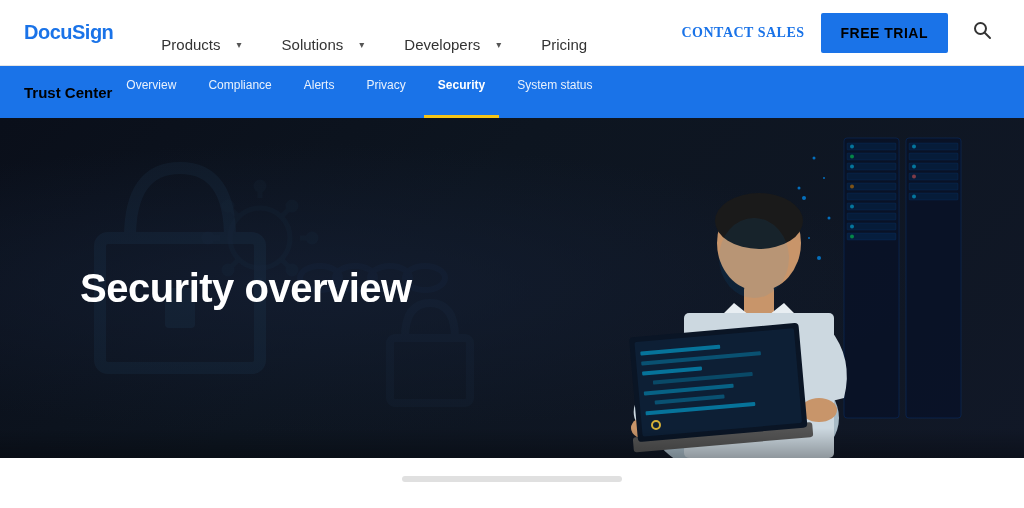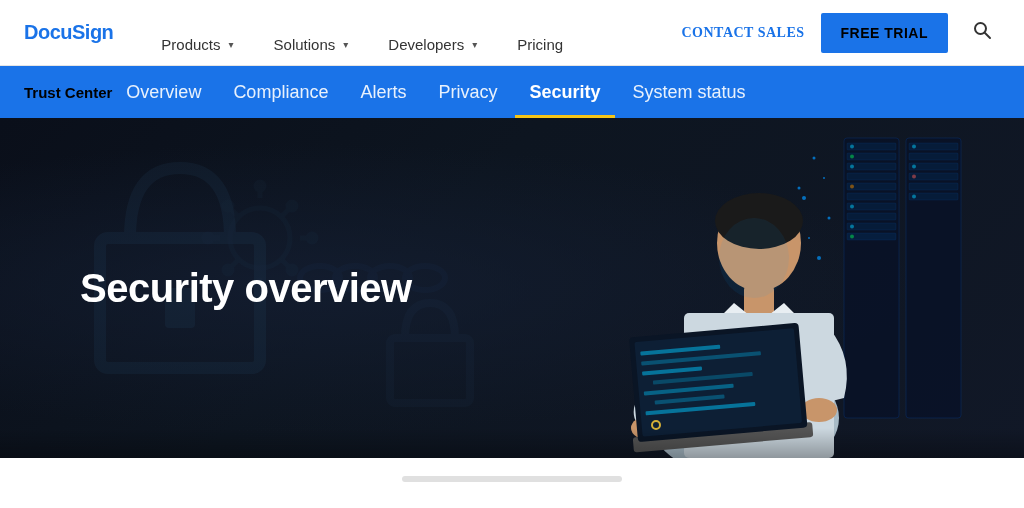--- a/index.html
+++ b/index.html
@@ -36,21 +36,21 @@
       flex: 1;
     }
     .nav-item {
       padding: 8px 16px;
       font-size: 15px;
       color: #333;
       cursor: pointer;
       border-radius: 4px;
       display: flex;
       align-items: center;
-      gap: 8px;
+      gap: 16px;
       white-space: nowrap;
       margin-top: 23px;
     }
     .nav-item-chevron {
       font-size: 10px;
       color: #555;
     }
     .nav-right {
       display: flex;
       align-items: center;
@@ -103,25 +103,25 @@
       white-space: nowrap;
     }
     .trust-nav-links {
       display: flex;
       align-items: center;
       gap: 4px;
       height: 100%;
     }
     .trust-nav-item {
       color: #fff;
-      font-size: 18px;
-      padding: 4px 14px;
+      font-size: 12px;
+      padding: 12px 14px;
       height: 100%;
       display: flex;
-      align-items: center;
+      align-items: flex-start;
       cursor: pointer;
       opacity: 0.9;
       position: relative;
       white-space: nowrap;
     }
     .trust-nav-item.active {
       opacity: 1;
       font-weight: 600;
     }
     .trust-nav-item.active::after {

